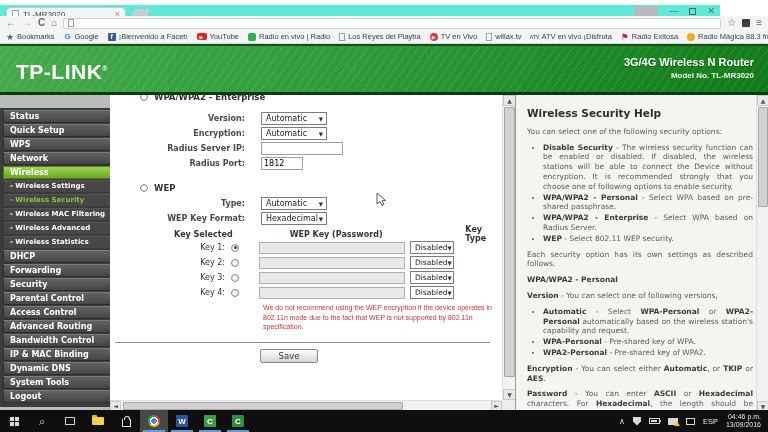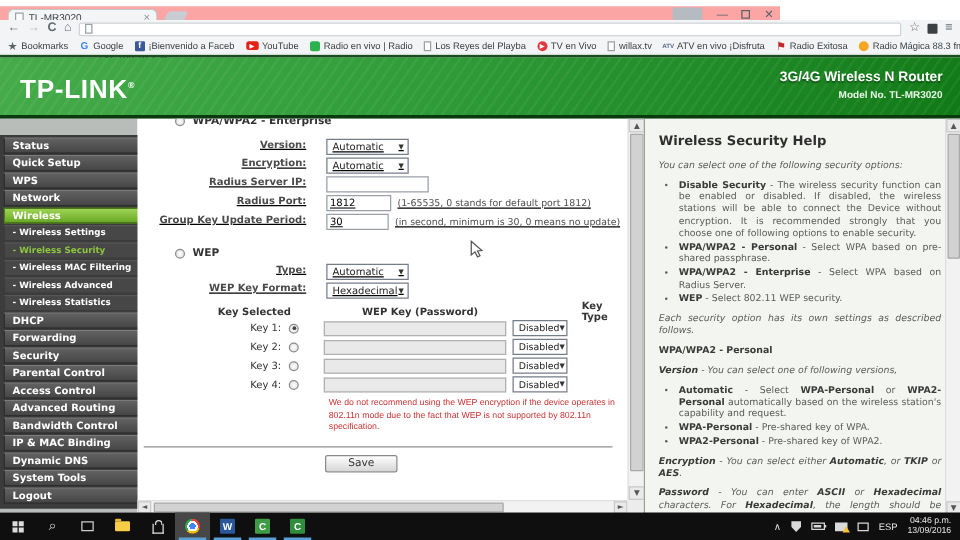--- a/index.html
+++ b/index.html
@@ -1,21 +1,21 @@
 <!DOCTYPE html>
 <html><head>
 <meta charset="utf-8">
 <style>
   * { box-sizing: border-box; margin: 0; padding: 0; }
   html,body { width:768px; height:432px; overflow:hidden; }
   body { font-family:"Liberation Sans", sans-serif; background:#fff; }
   .screen { position:relative; width:768px; height:432px; overflow:hidden; }
 
   
-  .titlebar { position:absolute; left:0; top:5px; width:624px; height:16px; background:#fca5a5; }
+  .titlebar { position:absolute; left:0; top:5px; width:720px; height:16px; background:#5eead4; }
   .tab { position:absolute; left:6px; top:2px; width:120px; height:14px; background:#f4f5f7;
          border:1px solid #c3c6ca; border-bottom:none; border-radius:5px 5px 0 0;
          display:flex; align-items:center; gap:4px; padding:0 5px; }
   .tab-fav { width:7px; height:9px; border:1px solid #9aa0a6; background:#fff; }
   .tab-title { font-size:8px; color:#3c4043; white-space:nowrap; }
   .tab-close { margin-left:auto; font-size:9px; line-height:9px; color:#8a8f94; }
   .newtab-stub { position:absolute; left:132px; top:4px; width:16px; height:11px; background:#c9ccd1;
                  transform:skewX(-25deg); border-radius:2px; }
   .wincontrols { position:absolute; right:5px; top:1px; display:flex; align-items:center; gap:11px;
                  color:#5f6368; font-size:9px; }
@@ -77,21 +77,21 @@
   .main { position:absolute; left:110px; top:95px; width:405px; height:315px; background:#fff;
           overflow:hidden; font-family:"DejaVu Sans",sans-serif; }
   .form { position:absolute; left:0; top:0; width:392px; }
   .radio-row { display:flex; align-items:center; gap:6px; padding-left:30px; height:12px; }
   .radio { width:8px; height:8px; border:1px solid #8a8a8a; border-radius:50%;
            background:radial-gradient(#fff,#ddd); flex:0 0 auto; }
   .radio.checked { position:relative; }
   .radio.checked::after { content:''; position:absolute; left:1.5px; top:1.5px; width:3px; height:3px;
            border-radius:50%; background:#444; }
   .radio-label { font-weight:bold; font-size:8.5px; color:#333; }
-  .frow { display:flex; align-items:flex-start; height:15px;text-decoration:underline; }
+  .frow { display:flex; align-items:center; height:15px; }
   .flabel { width:135px; text-align:right; font-size:8px; font-weight:bold; color:#4a4a4a; flex:0 0 auto; }
   .fctrl { margin-left:16px; display:flex; align-items:center; }
   .select { width:66px; height:13px; border:1px solid #767d8a; background:#fff; font-size:8px; color:#222;
             display:flex; align-items:center; justify-content:space-between; padding:0 3px 0 4px; }
   .select .arr { font-size:5.5px; color:#333; }
   .tinput { height:13px; border:1px solid #9aa0a8; font-size:8px; padding:0 2px;
             font-family:"DejaVu Sans",sans-serif; background:#fff; }
   .hint { font-size:7.5px; color:#4d4d4d; margin-left:5px; white-space:nowrap; }
   .khead { display:flex; align-items:center; height:12px; margin-top:2px; font-size:8px; font-weight:bold; color:#333;gap:41px; }
   .kh1 { width:135px; text-align:right; }
@@ -121,21 +121,21 @@
   .hsb-arrow.left { left:0; } .hsb-arrow.right { right:0; }
   .hthumb { position:absolute; top:1px; height:8px; background:#d2d2d2; border:1px solid #a8a8a8; border-radius:1px; }
   .sb-corner { position:absolute; right:0; bottom:0; width:13px; height:10px; background:#ececec; }
 
   
   .help { position:absolute; left:515px; top:95px; width:253px; height:317px; background:#f3f6f0;
           border-left:1px solid #94a394; overflow:hidden; font-family:"DejaVu Sans",sans-serif; }
   .help-inner { position:absolute; left:11px; top:14px; width:226px; font-size:7.5px; line-height:9.8px;
                 color:#5b5b5b; text-align:justify; }
   .help-title { font-size:10.5px; font-weight:bold; color:#2e2e2e; margin-bottom:8px; text-align:left; }
-  .help-inner p { margin-bottom:6px;font-style:italic; }
+  .help-inner p { margin-bottom:6px; }
   .help-inner ul { margin:0 0 6px 16px; }
   .help-inner li { margin-bottom:1px; }
   .help-inner b { color:#3a3a3a; }
   .help-sec { font-weight:bold; color:#3a3a3a; margin-bottom:6px; text-align:left; }
   .help-vsb { position:absolute; right:0; top:0; bottom:0; width:12px; background:#f2f2f2; border-left:1px solid #ddd; }
   .help-vsb .sb-arrow { width:12px; }
   .help-vsb .vthumb { width:10px; }
 
   
   .taskbar { position:absolute; left:0; top:410px; width:768px; height:22px; background:#0f0f0f;
@@ -319,29 +319,21 @@
       </div>
       <div class="frow">
         <span class="flabel">Radius Server IP:</span>
         <span class="fctrl">
             <input class="tinput" style="width: 82px;" value="">
           </span>
       </div>
       <div class="frow">
         <span class="flabel">Radius Port:</span>
         <span class="fctrl">
-            <input class="tinput" style="width: 52px;" value="1812">
-            <span class="hint">(1-65535, 0 stands for default port 1812)</span>
-          </span>
-      </div>
-      <div class="frow">
-        <span class="flabel">Group Key Update Period:</span>
-        <span class="fctrl">
-            <input class="tinput" style="width: 50px;" value="30">
-            <span class="hint">(in second, minimum is 30, 0 means no update)</span>
+            <input class="tinput" style="width: 42px;" value="1812">
           </span>
       </div>
 
       <div class="radio-row" style="margin-top:11px;">
         <span class="radio"></span>
         <span class="radio-label">WEP</span>
       </div>
       <div class="frow" style="margin-top:2px;">
         <span class="flabel">Type:</span>
         <span class="fctrl">

